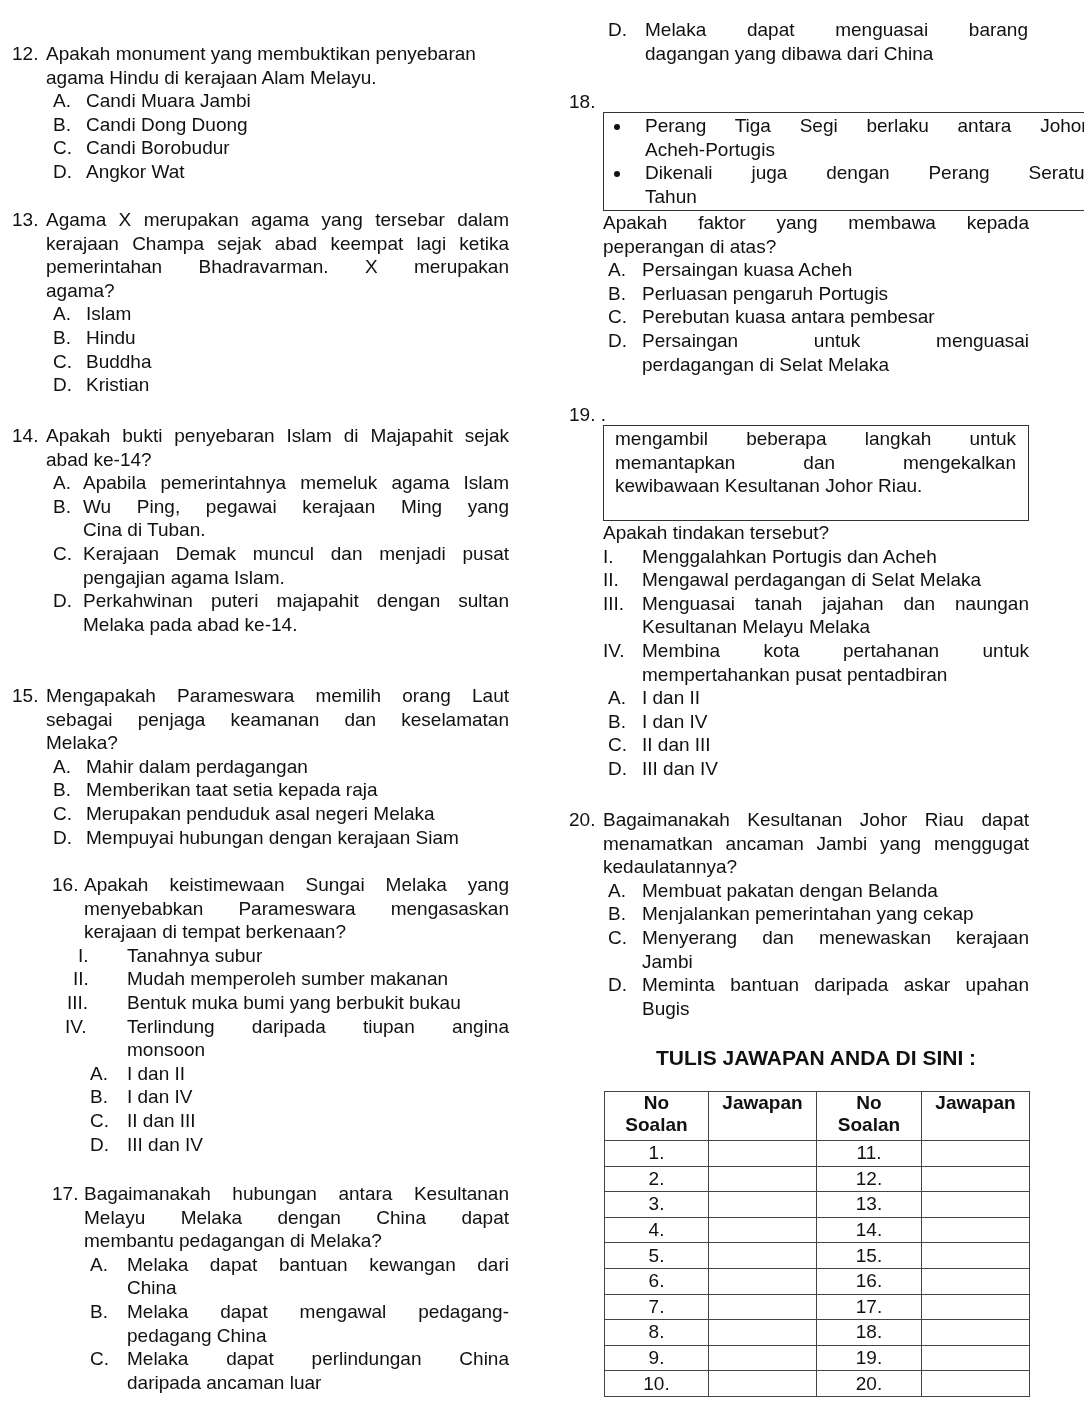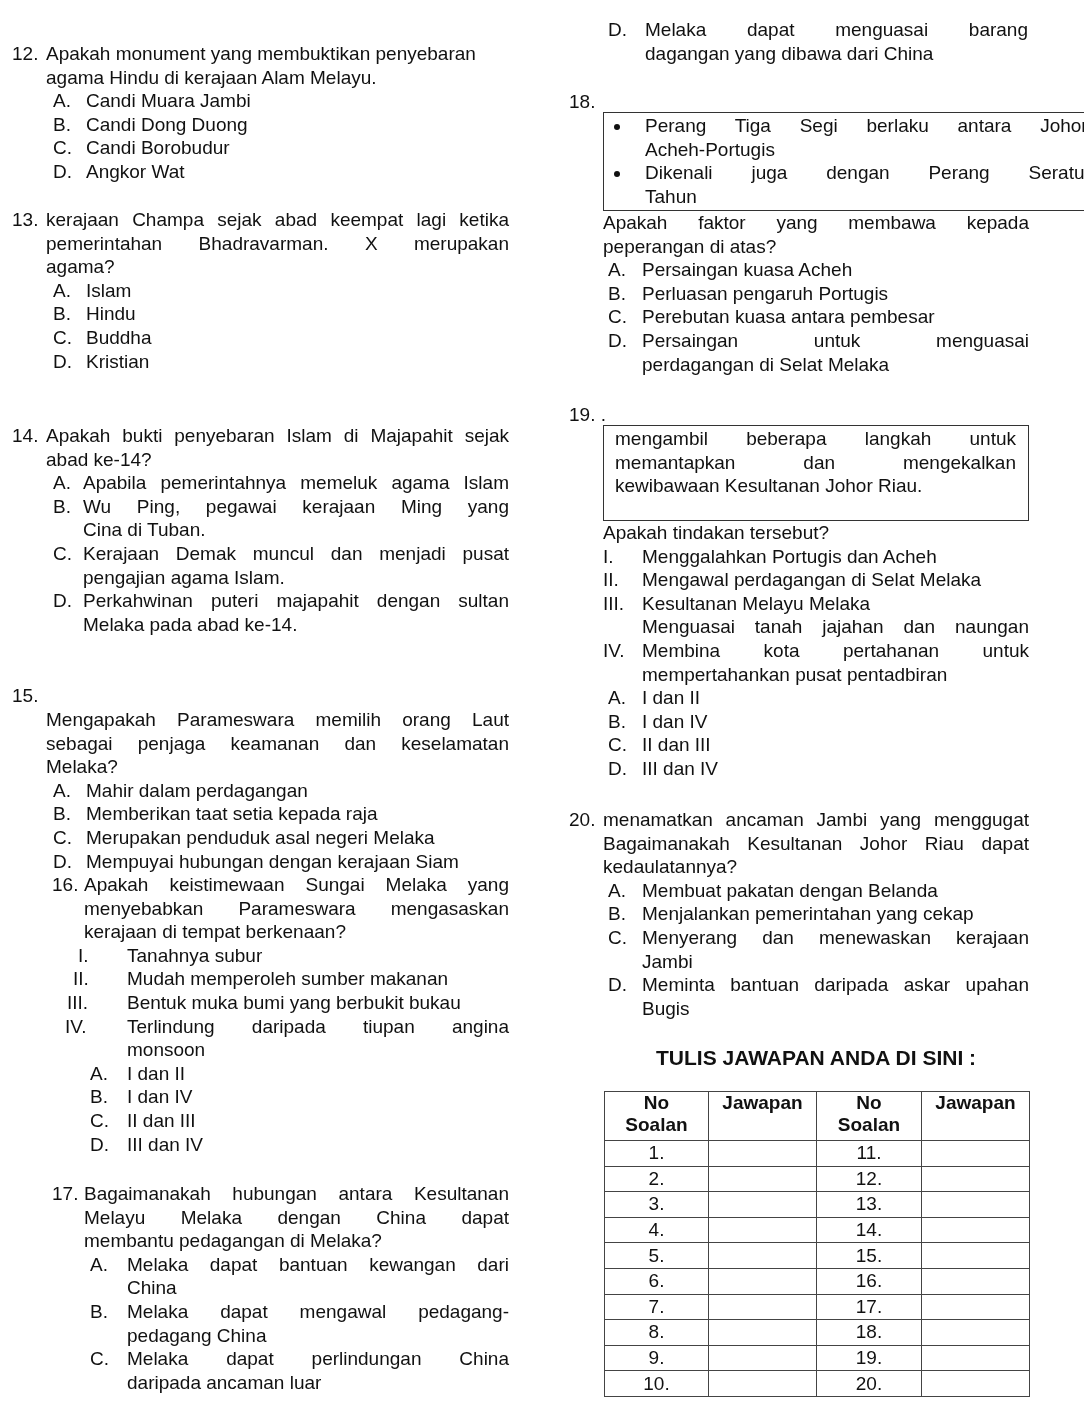--- a/index.html
+++ b/index.html
@@ -45,20 +45,21 @@
     <div class="opt">
         <span class="ol">D.</span>
         <span class="ot" style="padding-left:33px">Angkor Wat</span>
       </div>
   </div>
 </div>
 
 <div class="q" style="left:12px; top:208px; width:497px;">
   <span class="qnum">13.</span>
   <div style="padding-left:34px;">
+    <div class="just">Agama X merupakan agama yang tersebar dalam</div>
     <div class="just">kerajaan Champa sejak abad keempat lagi ketika</div>
     <div class="just">pemerintahan Bhadravarman. X merupakan</div>
     <div>agama?</div>
   </div>
   <div style="padding-left:41px;">
     <div class="opt">
         <span class="ol">A.</span>
         <span class="ot" style="padding-left:33px">Islam</span>
       </div>
     <div class="opt">
@@ -100,21 +101,21 @@
     <div class="opt">
         <span class="ol">D.</span>
       <span class="ot just" style="padding-left:30px">Perkahwinan puteri majapahit dengan sultan</span>
       <span class="ot" style="padding-left:30px">Melaka pada abad ke-14.</span>
       </div>
   </div>
 </div>
 
 <div class="q" style="left:12px; top:684px; width:497px;">
   <span class="qnum">15.</span>
-  <div style="padding-left:34px;margin-top:24px;">
+  <div style="padding-left:34px;">
     <div class="just">Mengapakah Parameswara memilih orang Laut</div>
     <div class="just">sebagai penjaga keamanan dan keselamatan</div>
     <div>Melaka?</div>
   </div>
   <div style="padding-left:41px;">
     <div class="opt">
         <span class="ol">A.</span>
         <span class="ot" style="padding-left:33px">Mahir dalam perdagangan</span>
       </div>
     <div class="opt">
@@ -263,22 +264,22 @@
     <div class="opt">
         <span class="ol">I.</span>
         <span class="ot" style="padding-left:39px">Menggalahkan Portugis dan Acheh</span>
       </div>
     <div class="opt">
         <span class="ol">II.</span>
         <span class="ot" style="padding-left:39px">Mengawal perdagangan di Selat Melaka</span>
       </div>
     <div class="opt">
         <span class="ol">III.</span>
+      <span class="ot just" style="padding-left:39px">Menguasai tanah jajahan dan naungan</span>
       <span class="ot" style="padding-left:39px">Kesultanan Melayu Melaka</span>
-      <span class="ot just" style="padding-left:39px">Menguasai tanah jajahan dan naungan</span>
       </div>
     <div class="opt">
         <span class="ol">IV.</span>
       <span class="ot just" style="padding-left:39px">Membina kota pertahanan untuk</span>
       <span class="ot" style="padding-left:39px">mempertahankan pusat pentadbiran</span>
       </div>
     <div style="padding-left:5px;">
       <div class="opt">
           <span class="ol">A.</span>
           <span class="ot" style="padding-left:34px">I dan II</span>
@@ -295,22 +296,22 @@
           <span class="ol">D.</span>
           <span class="ot" style="padding-left:34px">III dan IV</span>
         </div>
     </div>
   </div>
 </div>
 
 <div class="q" style="left:569px; top:808px; width:460px;">
   <span class="qnum">20.</span>
   <div style="padding-left:34px;">
+    <div class="just">Bagaimanakah Kesultanan Johor Riau dapat</div>
     <div class="just">menamatkan ancaman Jambi yang menggugat</div>
-    <div class="just">Bagaimanakah Kesultanan Johor Riau dapat</div>
     <div>kedaulatannya?</div>
     <div style="padding-left:5px;">
       <div class="opt">
           <span class="ol">A.</span>
           <span class="ot" style="padding-left:34px">Membuat pakatan dengan Belanda</span>
         </div>
       <div class="opt">
           <span class="ol">B.</span>
           <span class="ot" style="padding-left:34px">Menjalankan pemerintahan yang cekap</span>
         </div>

